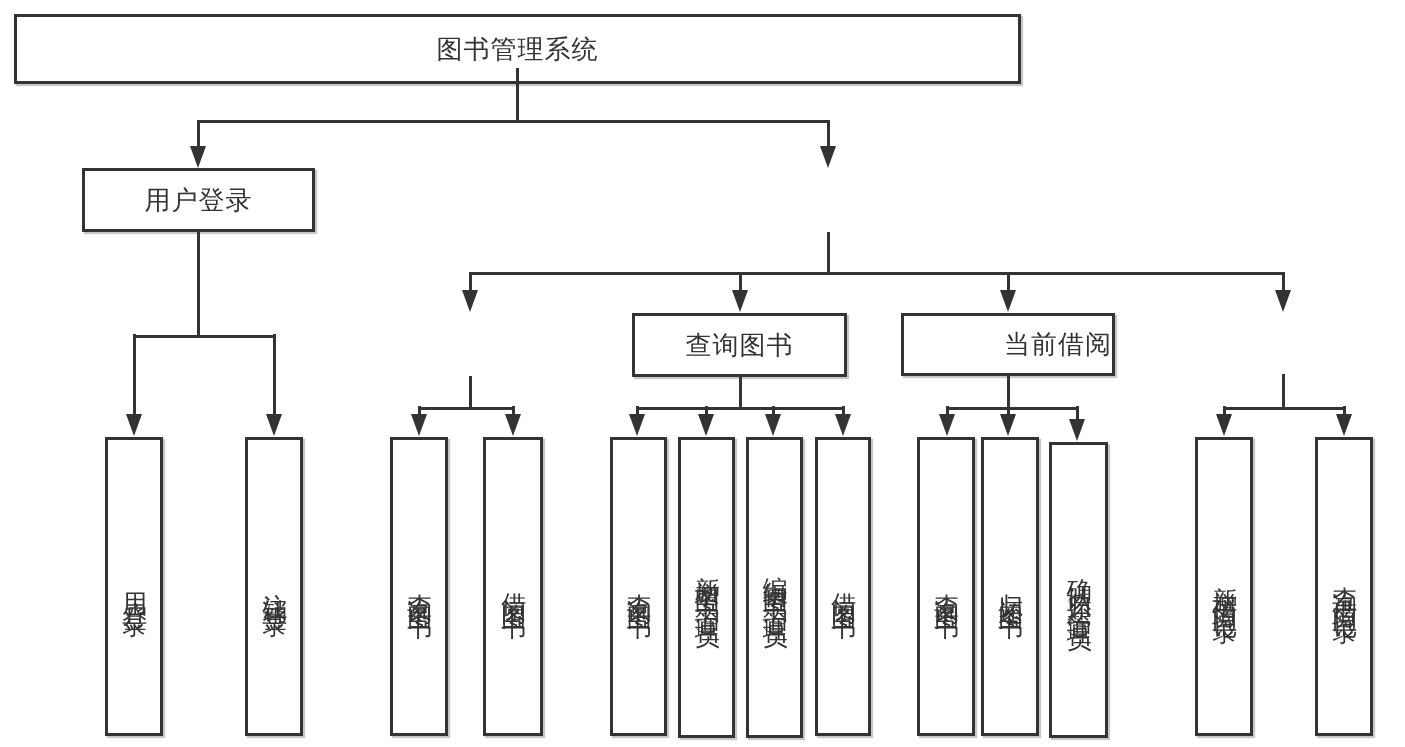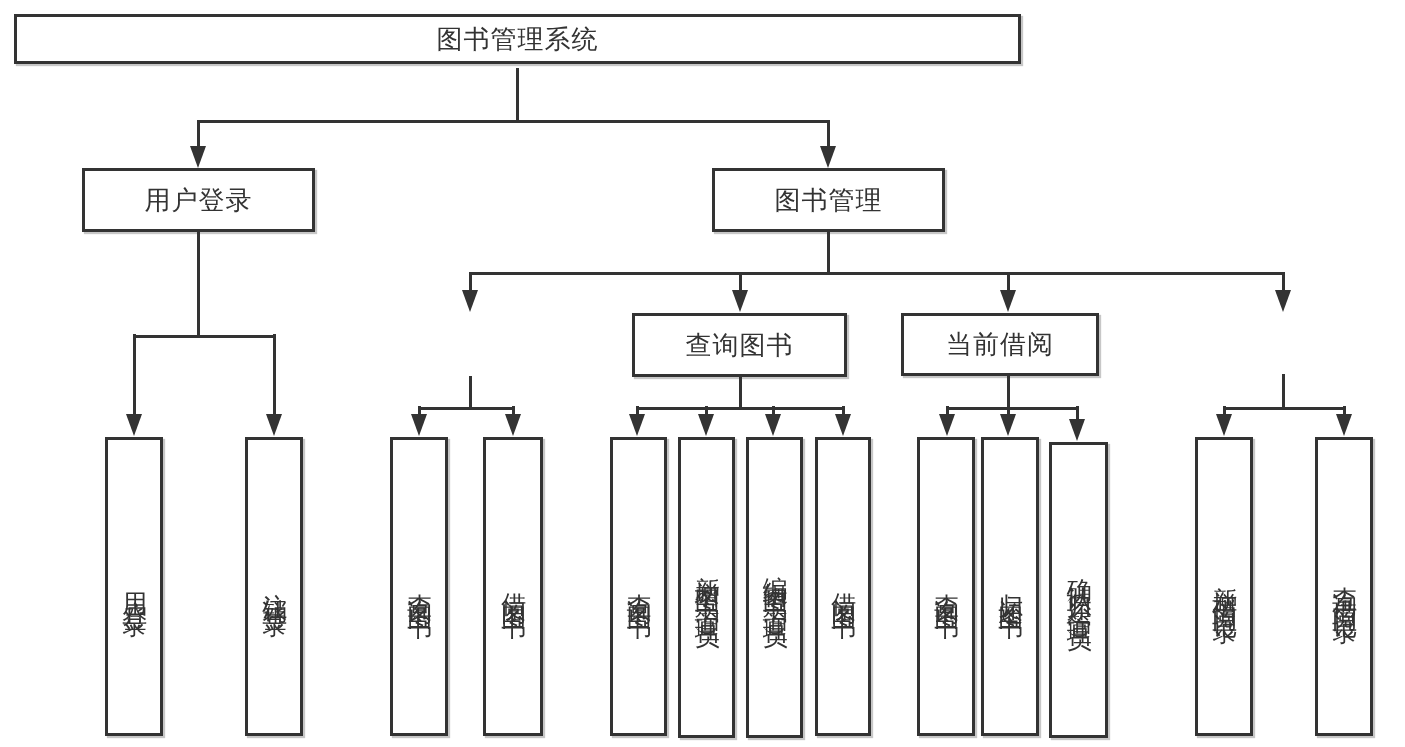--- a/index.html
+++ b/index.html
@@ -26,35 +26,32 @@
   .watermark{
     position:absolute;left:1152px;top:710px;width:250px;
     font-size:22px;color:#bfbfbf;white-space:nowrap;
   }
 </style>
 </head>
 <body>
 
 <div id="canvas">
 
-  <div class="box" style="left:14px;top:14px;width:1007px;height:50px;">
+  <div class="box" style="left:14px;top:14px;width:1007px;height:70px;">
     <span class="hlabel">图书管理系统</span>
   </div>
 
   <div class="box" style="left:82px;top:168px;width:233px;height:64px;">
     <span class="hlabel">用户登录</span>
   </div>
-  <div class="box" style="left:712px;top:168px;width:233px;height:64px;">
-    <span class="hlabel">图书管理</span>
-  </div>
 
   <div class="box" style="left:632px;top:313px;width:215px;height:64px;">
     <span class="hlabel">查询图书</span>
   </div>
-  <div class="box" style="left:901px;top:313px;width:198px;height:63px;">
+  <div class="box" style="left:901px;top:313px;width:214px;height:63px;justify-content:flex-end;">
     <span class="hlabel">当前借阅</span>
   </div>
 
   <div class="box vbox" style="left:105px;top:437px;width:58px;height:299px;">
     <span>用户登录</span>
   </div>
   <div class="box vbox" style="left:245px;top:437px;width:58px;height:299px;">
     <span>注销登录</span>
   </div>
 

